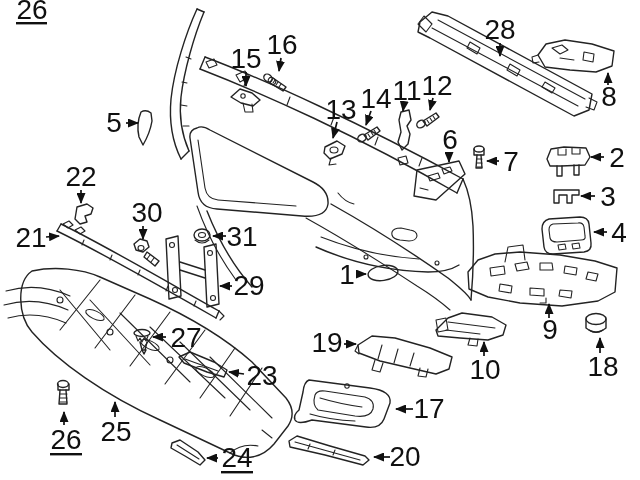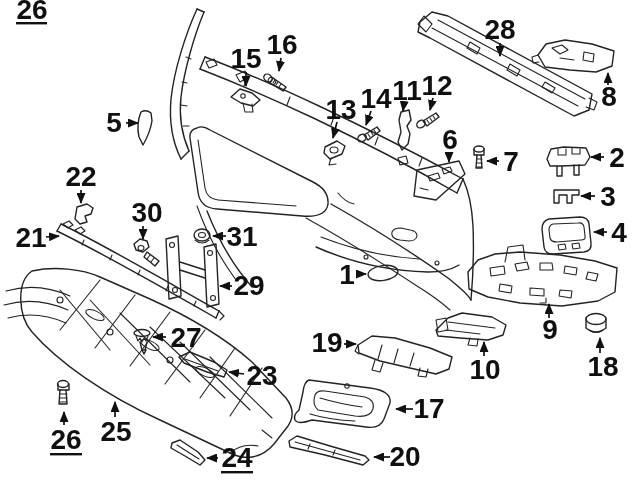--- a/index.html
+++ b/index.html
@@ -1,17 +1,17 @@
 <!DOCTYPE html>
 <html><head>
 <meta charset="utf-8">
 <style>
   html,body{margin:0;padding:0;background:#ffffff;}
   .stage{position:relative;width:640px;height:480px;background:#ffffff;overflow:hidden;
-         font-family:"Liberation Sans", sans-serif;font-weight:bold;}
+         font-family:"Liberation Sans", sans-serif;}
   svg{display:block;}
   .art path,.art ellipse,.art circle,.art line,.art rect{
     fill:none;stroke:#232323;stroke-width:1.4;stroke-linecap:round;stroke-linejoin:round;}
   .art .thin{stroke-width:1.1;}
   #callout-layer text{font-family:"Liberation Sans", sans-serif;font-size:28px;fill:#101010;
     text-anchor:middle;cursor:pointer;}
   #callout-layer line.leader{stroke:#101010;stroke-width:1.7;}
   #callout-layer rect.ul{fill:#101010;stroke:none;}
 </style>
 </head>

